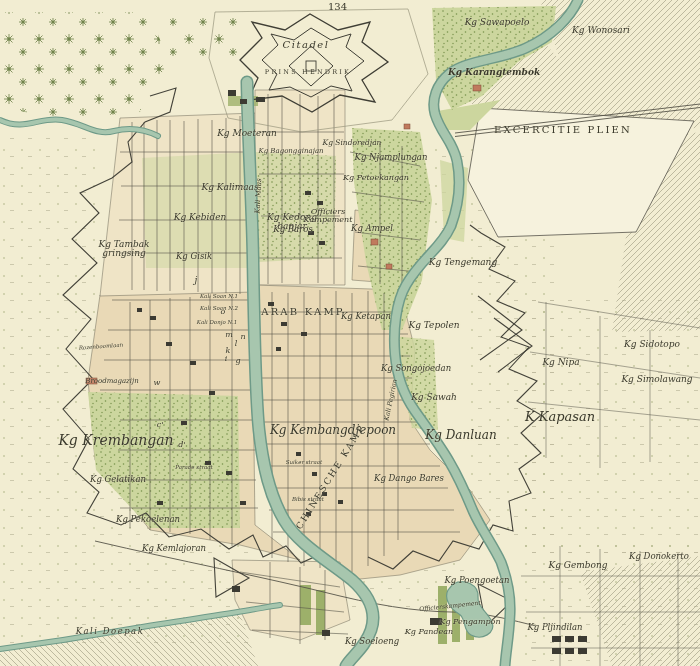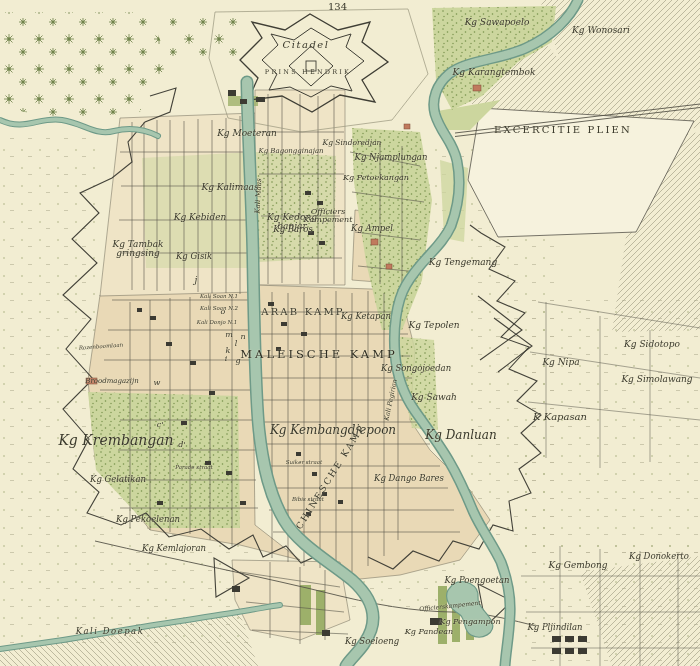--- a/index.html
+++ b/index.html
@@ -213,21 +213,21 @@
       </div>
       <div class="lbl caps" style="left: 308px; top: 72px; font-size: 6.5px; transform: translate(-50%, -50%) rotate(0deg);">
         <div>PRINS HENDRIK</div>
       </div>
       <div class="lbl ital" style="left: 497px; top: 23px; font-size: 9px; transform: translate(-50%, -50%) rotate(0deg);">
         <div>Kg Sawapoelo</div>
       </div>
       <div class="lbl ital" style="left: 601px; top: 31px; font-size: 9px; transform: translate(-50%, -50%) rotate(0deg);">
         <div>Kg Wonosari</div>
       </div>
-      <div class="lbl ital" style="left: 494px; top: 73px; font-size: 9px; transform: translate(-50%, -50%) rotate(0deg);">
+      <div class="lbl ital" style="left: 494px; top: 73px; font-size: 9px; transform: translate(-50%, -50%) rotate(0deg); font-weight: bold;">
         <div>Kg Karangtembok</div>
       </div>
       <div class="lbl caps" style="left: 563px; top: 130px; font-size: 10px; transform: translate(-50%, -50%) rotate(0deg);">
         <div>EXCERCITIE PLIEN</div>
       </div>
       <div class="lbl ital" style="left: 247px; top: 134px; font-size: 9px; transform: translate(-50%, -50%) rotate(0deg);">
         <div>Kg Moeteran</div>
       </div>
       <div class="lbl ital" style="left: 291px; top: 152px; font-size: 7px; transform: translate(-50%, -50%) rotate(0deg);">
         <div>Kg Bagongginajan</div>
@@ -248,21 +248,21 @@
         <div>Kg Kedong</div>
         <div>banjar</div>
       </div>
       <div class="lbl ital" style="left: 328px; top: 216px; font-size: 8px; transform: translate(-50%, -50%) rotate(0deg);">
         <div>Officiers</div>
         <div>Kampement</div>
       </div>
       <div class="lbl ital" style="left: 200px; top: 218px; font-size: 9px; transform: translate(-50%, -50%) rotate(0deg);">
         <div>Kg Kebiden</div>
       </div>
-      <div class="lbl ital" style="left: 124px; top: 249px; font-size: 9px; transform: translate(-50%, -50%) rotate(0deg); margin-left: 14px;">
+      <div class="lbl ital" style="left: 124px; top: 249px; font-size: 9px; transform: translate(-50%, -50%) rotate(0deg);">
         <div>Kg Tambak</div>
         <div>gringsing</div>
       </div>
       <div class="lbl ital" style="left: 194px; top: 256px; font-size: 8.5px; transform: translate(-50%, -50%) rotate(0deg);">
         <div>Kg Gisik</div>
       </div>
       <div class="lbl ital" style="left: 293px; top: 229px; font-size: 8.5px; transform: translate(-50%, -50%) rotate(0deg);">
         <div>Kg Baros</div>
       </div>
       <div class="lbl ital" style="left: 372px; top: 228px; font-size: 8.5px; transform: translate(-50%, -50%) rotate(0deg);">
@@ -279,36 +279,33 @@
       </div>
       <div class="lbl caps" style="left: 303px; top: 312px; font-size: 10px; transform: translate(-50%, -50%) rotate(0deg);">
         <div>ARAB KAMP</div>
       </div>
       <div class="lbl ital" style="left: 366px; top: 316px; font-size: 8.5px; transform: translate(-50%, -50%) rotate(0deg);">
         <div>Kg Ketapan</div>
       </div>
       <div class="lbl ital" style="left: 434px; top: 326px; font-size: 9px; transform: translate(-50%, -50%) rotate(0deg);">
         <div>Kg Tepolen</div>
       </div>
-      <div class="lbl capsbig" style="left: 319px; top: 355px; font-size: 11.5px; transform: translate(-50%, -50%) rotate(0deg);">
-        <div>MALEISCHE KAMP</div>
-      </div>
       <div class="lbl ital" style="left: 416px; top: 368px; font-size: 8.5px; transform: translate(-50%, -50%) rotate(0deg);">
         <div>Kg Songojoedan</div>
       </div>
       <div class="lbl ital" style="left: 561px; top: 363px; font-size: 9px; transform: translate(-50%, -50%) rotate(0deg);">
         <div>Kg Nipa</div>
       </div>
       <div class="lbl ital" style="left: 652px; top: 345px; font-size: 9px; transform: translate(-50%, -50%) rotate(0deg);">
         <div>Kg Sidotopo</div>
       </div>
       <div class="lbl ital" style="left: 657px; top: 380px; font-size: 9px; transform: translate(-50%, -50%) rotate(0deg);">
         <div>Kg Simolawang</div>
       </div>
-      <div class="lbl ital" style="left: 560px; top: 417px; font-size: 10px; transform: translate(-50%, -50%) rotate(0deg);">
+      <div class="lbl ital" style="left: 560px; top: 417px; font-size: 13px; transform: translate(-50%, -50%) rotate(0deg);">
         <div>K Kapasan</div>
       </div>
       <div class="lbl ital" style="left: 434px; top: 398px; font-size: 9px; transform: translate(-50%, -50%) rotate(0deg);">
         <div>Kg Sawah</div>
       </div>
       <div class="lbl ital" style="left: 112px; top: 382px; font-size: 7px; transform: translate(-50%, -50%) rotate(0deg);">
         <div>Broodmagazijn</div>
       </div>
       <div class="lbl ital" style="left: 116px; top: 428px; font-size: 14px; transform: translate(-50%, -50%) rotate(0deg); margin-top: 12px;">
         <div>Kg Krembangan</div>

